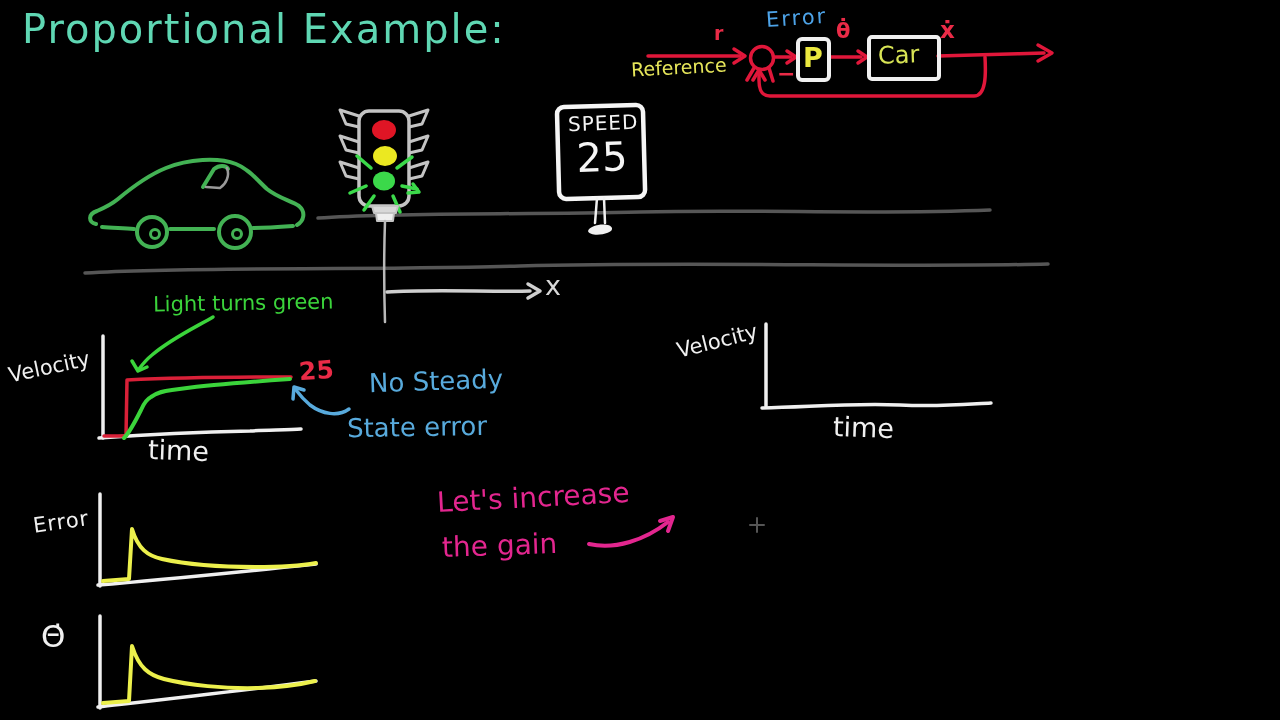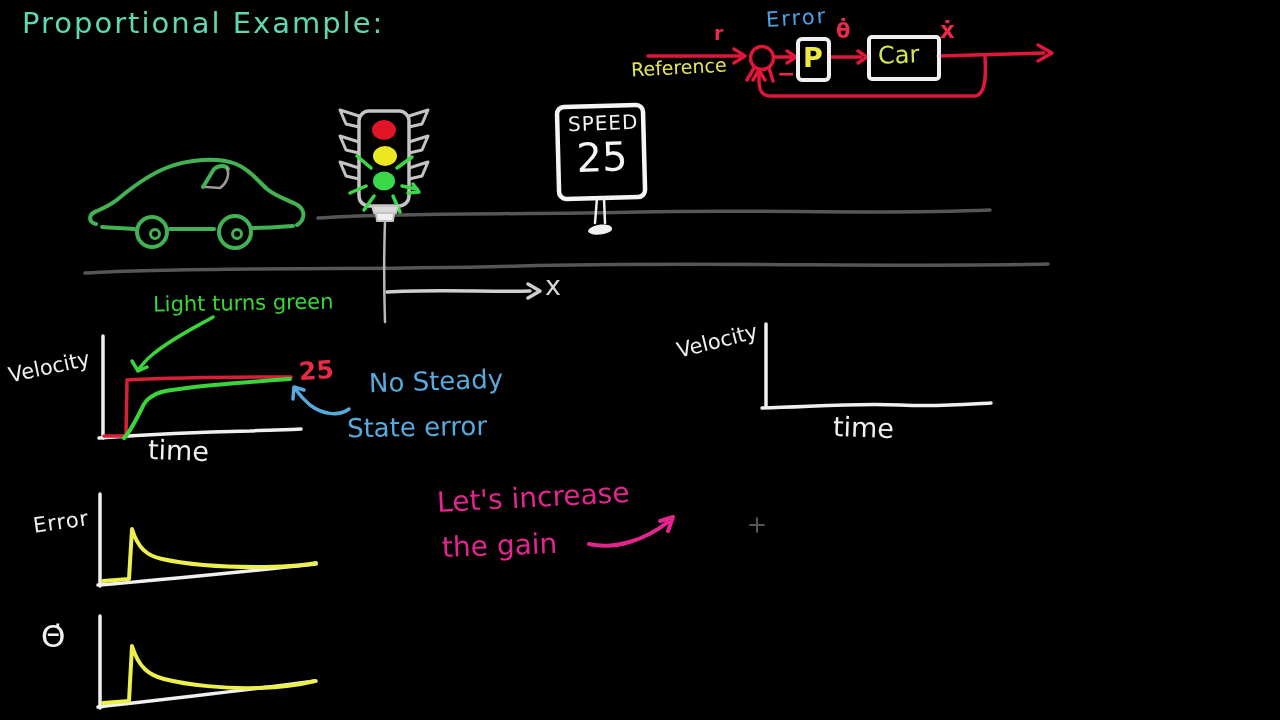--- a/index.html
+++ b/index.html
@@ -1,20 +1,20 @@
 <!DOCTYPE html>
 <html><head>
 <meta charset="utf-8">
 <style>
   html,body{margin:0;padding:0;background:#000;}
   #frame{position:relative;width:1280px;height:720px;background:#000;overflow:hidden;
          font-family:"DejaVu Sans",sans-serif;}
   #sketch{position:absolute;left:0;top:0;}
   .hw{position:absolute;white-space:nowrap;line-height:1.05;}
-  .t-title{left:22px;top:8px;font-size:29px;letter-spacing:2px;color:#5fd7b3;}
+  .t-title{left:22px;top:8px;font-size:40px;letter-spacing:2px;color:#5fd7b3;}
   .t-reference{left:631px;top:58px;font-size:19px;color:#e6e65a;transform:rotate(-3deg);}
   .t-r{left:714px;top:24px;font-size:19px;color:#ea2b47;font-weight:bold;}
   .t-errorlbl{left:766px;top:7px;font-size:21px;color:#4da3e8;transform:rotate(-4deg);letter-spacing:2px;}
   .t-p{left:803px;top:44px;font-size:27px;color:#ece93f;font-weight:bold;}
   .t-thetadot{left:836px;top:20px;font-size:21px;color:#ea2b47;font-weight:bold;}
   .t-car{left:878px;top:43px;font-size:24px;color:#d8e455;transform:rotate(-2deg);}
   .t-xdot{left:940px;top:18px;font-size:23px;color:#ea2b47;font-weight:bold;}
   .t-minus{left:777px;top:62px;font-size:22px;color:#ea2b47;font-weight:bold;}
   .t-speed{left:568px;top:113px;width:66px;text-align:center;font-size:20px;color:#f5f5f5;
            letter-spacing:1px;transform:rotate(-2deg);}

